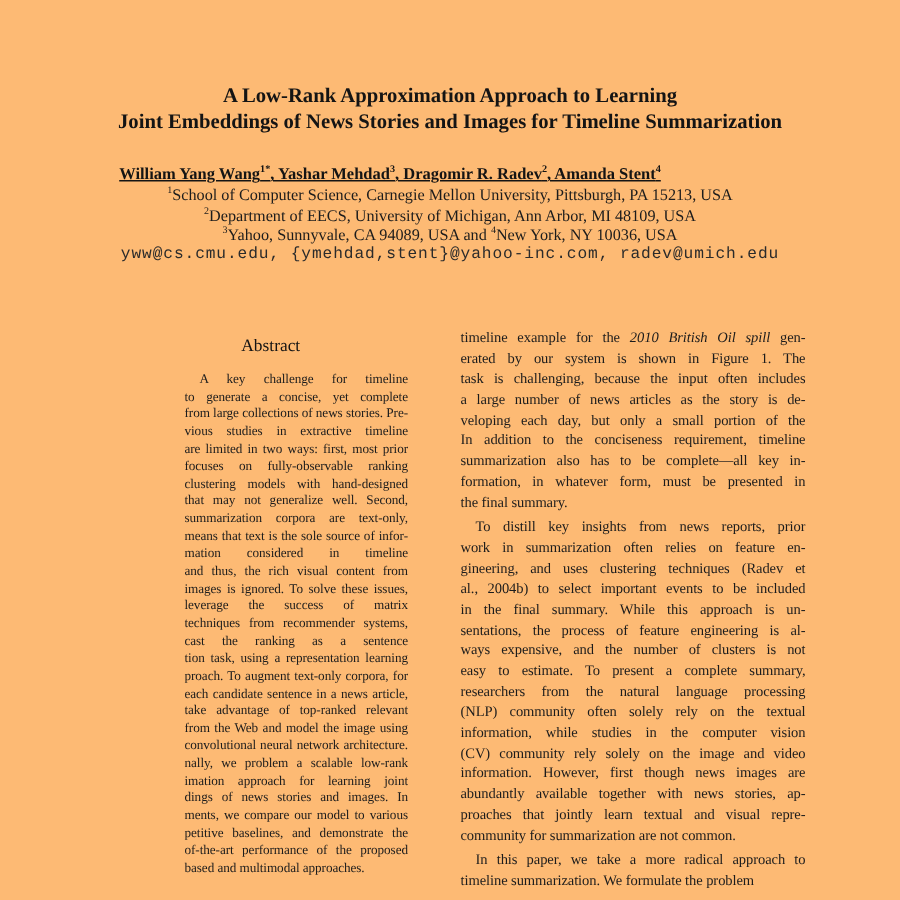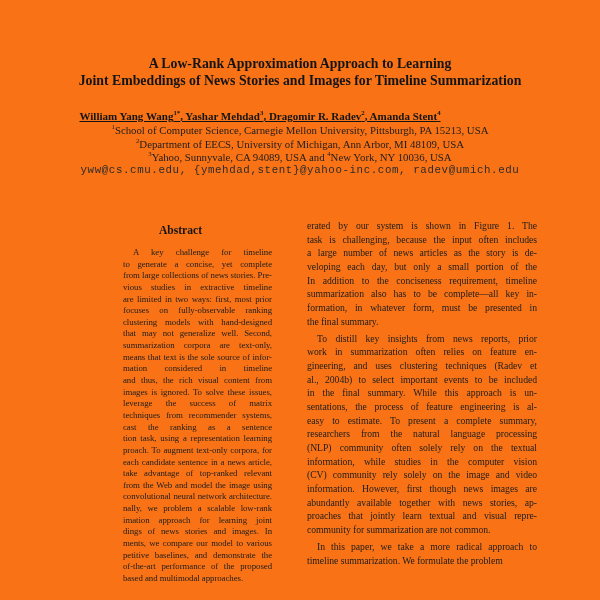--- a/index.html
+++ b/index.html
@@ -1,18 +1,18 @@
 <!DOCTYPE html>
 <html><head>
 <meta charset="utf-8">
 <style>
   html,body { margin:0; padding:0; background:#ffffff; }
   .page {
     position:relative; width:600px; height:600px; overflow:hidden;
-    background:#f97316; color:#1c1c1c;
+    background:#fdba74; color:#1c1c1c;
     font-family:"Liberation Serif", serif;
   }
   sup { font-size:0.62em; vertical-align:super; line-height:0; }
 
   .title {
     position:absolute; top:56px; left:20px; right:20px;
     text-align:center; font-weight:700; font-size:13.8px; line-height:16.6px;
     color:#141414;
   }
   .authors {
@@ -26,21 +26,21 @@
   .email {
     position:absolute; top:164px; left:0; width:600px; text-align:center;
     font-family:"Liberation Mono", monospace; font-size:10.8px;
     letter-spacing:0.6px; color:#2b2b2b;
   }
 
   .col-left  { position:absolute; left:63px;  top:224px; width:232px; }
   .col-right { position:absolute; left:307px; top:219px; width:230px; font-size:9.7px; }
 
   .abstract-heading {
-    text-align:center; font-weight:700; font-size:11.6px; line-height:14px;
+    text-align:center; font-weight:400; font-size:11.6px; line-height:14px;
     margin:0 23px 9px 26px; color:#141414;
   }
   .abstract-body { margin:0 23px 0 26px; font-size:8.8px; letter-spacing:-0.1px; }
   .abstract-body .line { height:11.65px; line-height:11.65px;margin-left:34px; }
 
   .col-right .line { height:13.7px; line-height:13.7px; }
   .col-right .para { margin-bottom:3px; }
 
   .line {
     text-align:justify; text-align-last:justify;
@@ -101,36 +101,38 @@
           <div class="line">ments, we compare our model to various com-</div>
           <div class="line">petitive baselines, and demonstrate the state-</div>
           <div class="line">of-the-art performance of the proposed text-</div>
           <div class="line last">based and multimodal approaches.</div>
         </div>
       </div>
   </div>
 
   <div class="col-right">
       <div class="para">
+        <div class="line">timeline example for the <i>2010 British Oil spill</i> gen-</div>
         <div class="line">erated by our system is shown in Figure 1.  The</div>
         <div class="line">task is challenging, because the input often includes</div>
         <div class="line">a large number of news articles as the story is de-</div>
         <div class="line">veloping each day, but only a small portion of the</div>
         <div class="line">In addition to the conciseness requirement, timeline</div>
         <div class="line">summarization also has to be complete—all key in-</div>
         <div class="line">formation, in whatever form, must be presented in</div>
         <div class="line last">the final summary.</div>
       </div>
       <div class="para indent">
         <div class="line">To distill key insights from news reports, prior</div>
         <div class="line">work in summarization often relies on feature en-</div>
         <div class="line">gineering, and uses clustering techniques (Radev et</div>
         <div class="line">al., 2004b) to select important events to be included</div>
         <div class="line">in the final summary.  While this approach is un-</div>
         <div class="line">sentations, the process of feature engineering is al-</div>
+        <div class="line">ways expensive, and the number of clusters is not</div>
         <div class="line">easy to estimate. To present a complete summary,</div>
         <div class="line">researchers from the natural language processing</div>
         <div class="line">(NLP) community often solely rely on the textual</div>
         <div class="line">information, while studies in the computer vision</div>
         <div class="line">(CV) community rely solely on the image and video</div>
         <div class="line">information. However, first though news images are</div>
         <div class="line">abundantly available together with news stories, ap-</div>
         <div class="line">proaches that jointly learn textual and visual repre-</div>
         <div class="line last">community for summarization are not common.</div>
       </div>

